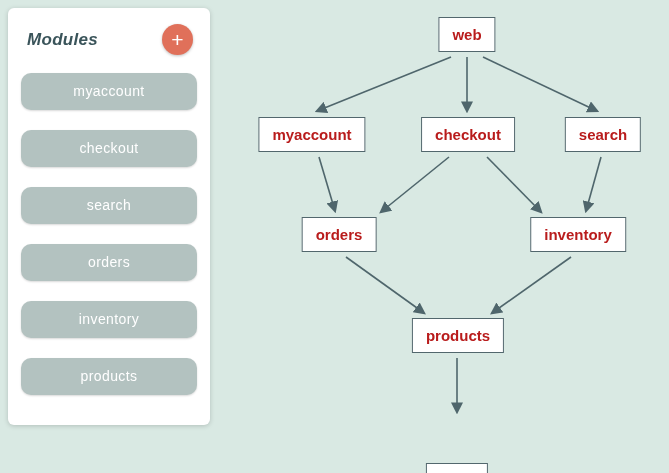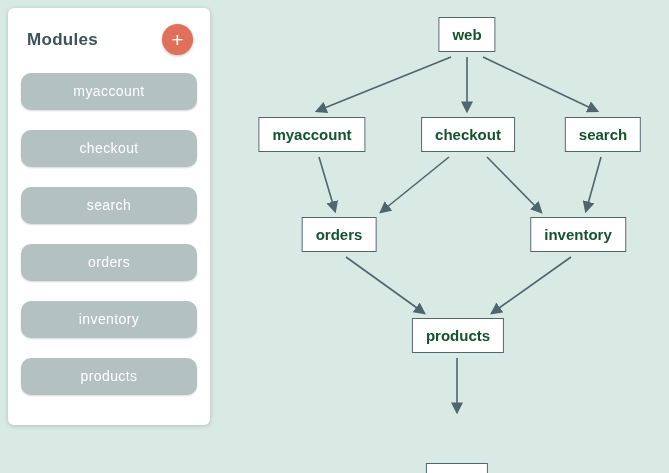--- a/index.html
+++ b/index.html
@@ -25,20 +25,21 @@
     display: flex;
     align-items: center;
     justify-content: space-between;
     margin: 2px 4px 18px 6px;
   }
   .sidebar-title {
     color: #3a545a;
     font-size: 17px;
     font-weight: 600;
     letter-spacing: 0.3px;
+    font-style: italic;
   }
   .add-btn {
     width: 31px; height: 31px;
     border-radius: 50%;
     background: #e0705a;
     border: none;
     color: #ffffff;
     font-size: 21px;
     line-height: 29px;
     text-align: center;
@@ -69,21 +70,21 @@
     width: 669px; height: 473px;
     z-index: 1;
     pointer-events: none;
   }
   .edges-svg line { stroke: #4f666c; stroke-width: 1.6; }
   .node {
     position: absolute;
     transform: translateX(-50%);
     background: #ffffff;
     border: 1.5px solid #52676d;
-    color: #14532d;
+    color: #b91c1c;
     font-weight: bold;
     font-size: 15px;
     padding: 8px 13px;
     white-space: nowrap;
     z-index: 2;
     cursor: pointer;
   }
 </style>
 </head>
 <body>

